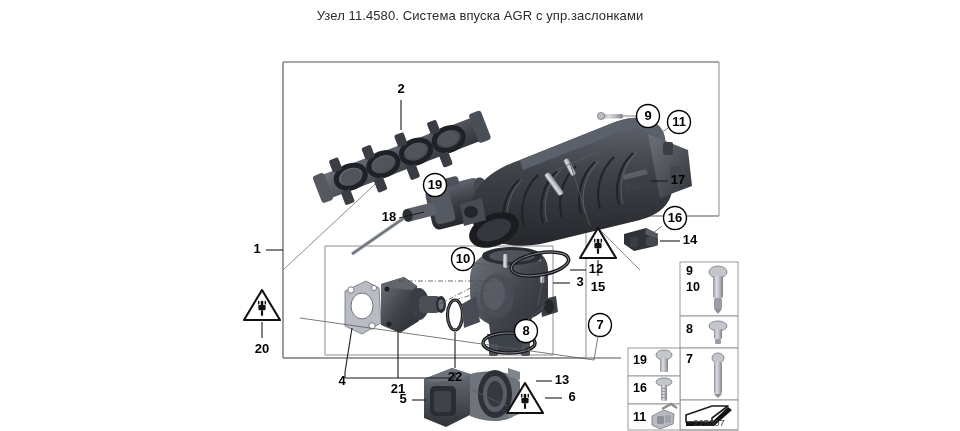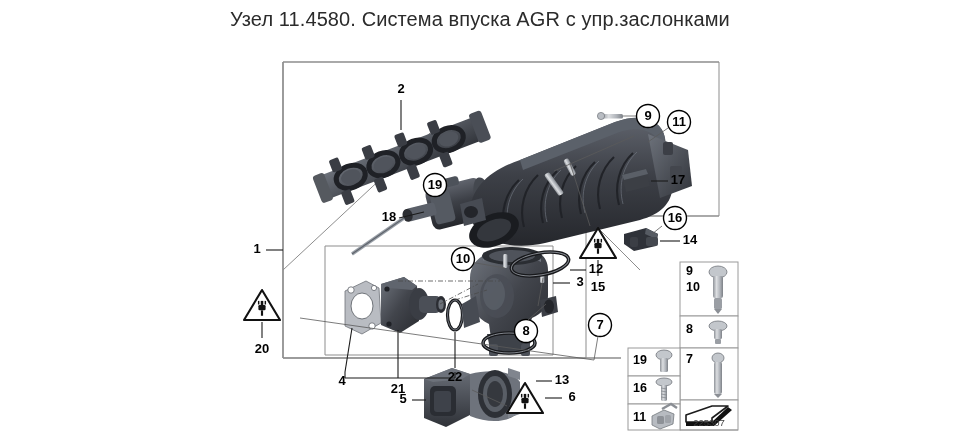--- a/index.html
+++ b/index.html
@@ -20,21 +20,21 @@
     width: 960px;
     height: 431px;
     background: #ffffff;
   }
   #title {
     position: absolute;
     left: 0;
     top: 8px;
     width: 960px;
     text-align: center;
-    font-size: 20px;
+    font-size: 13px;
     font-family: "Liberation Sans", sans-serif;
     color: #2b2b2b;
     letter-spacing: 0.1px;
     white-space: nowrap;
   }
   #diagram-wrap {
     position: absolute;
     left: 0;
     top: 38px;
     width: 960px;

